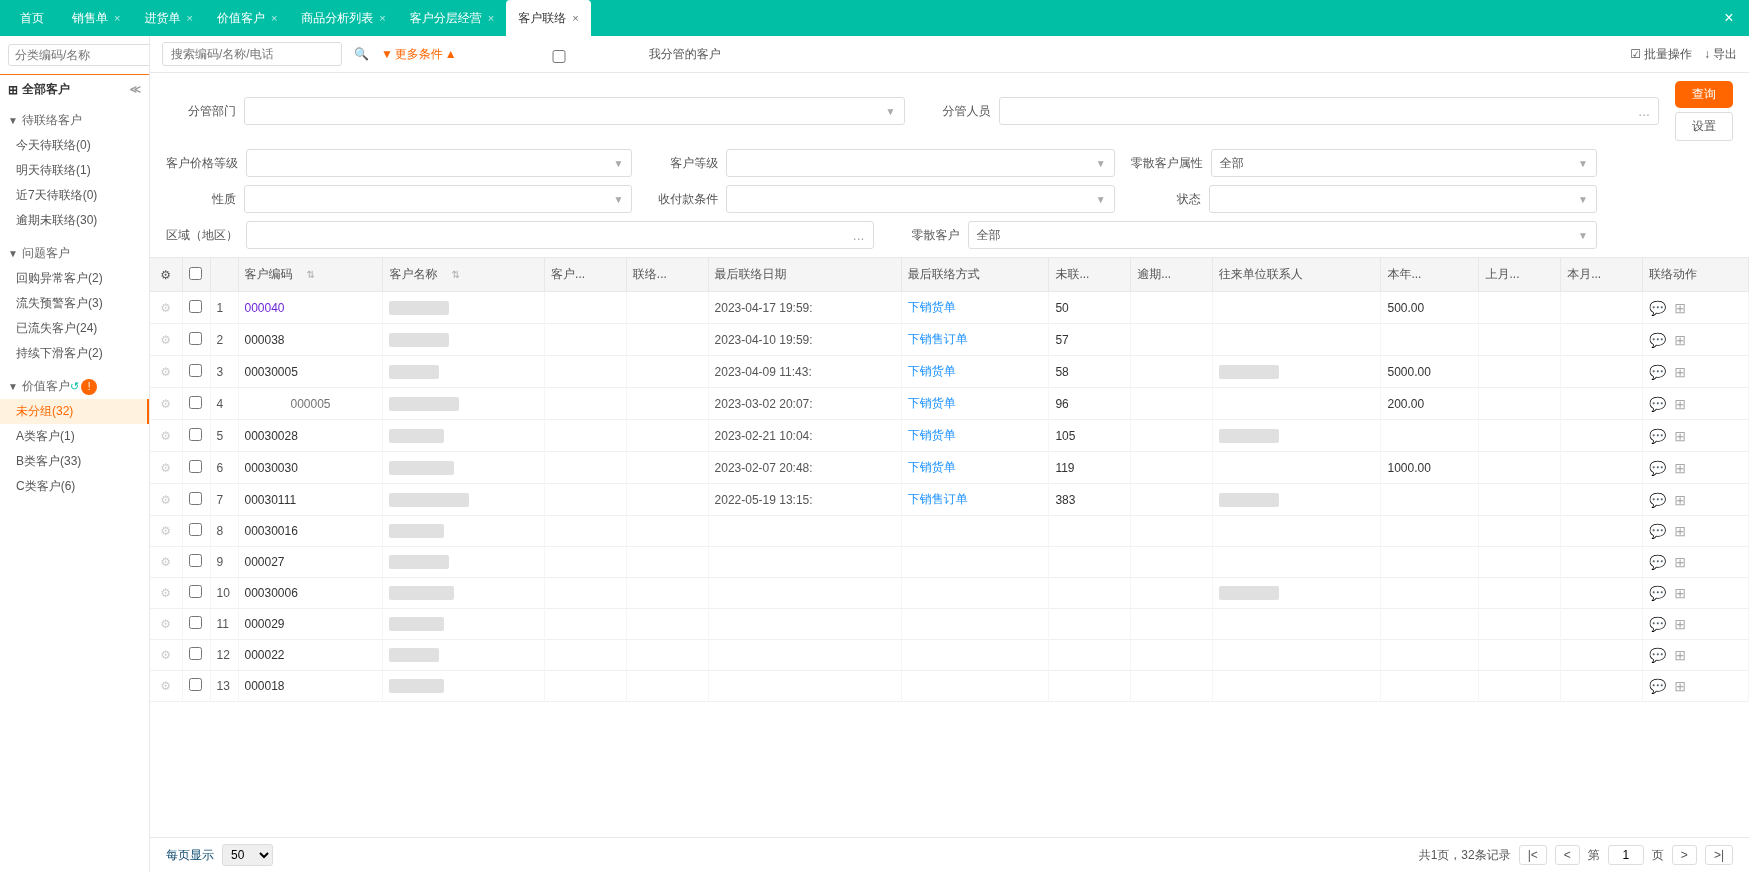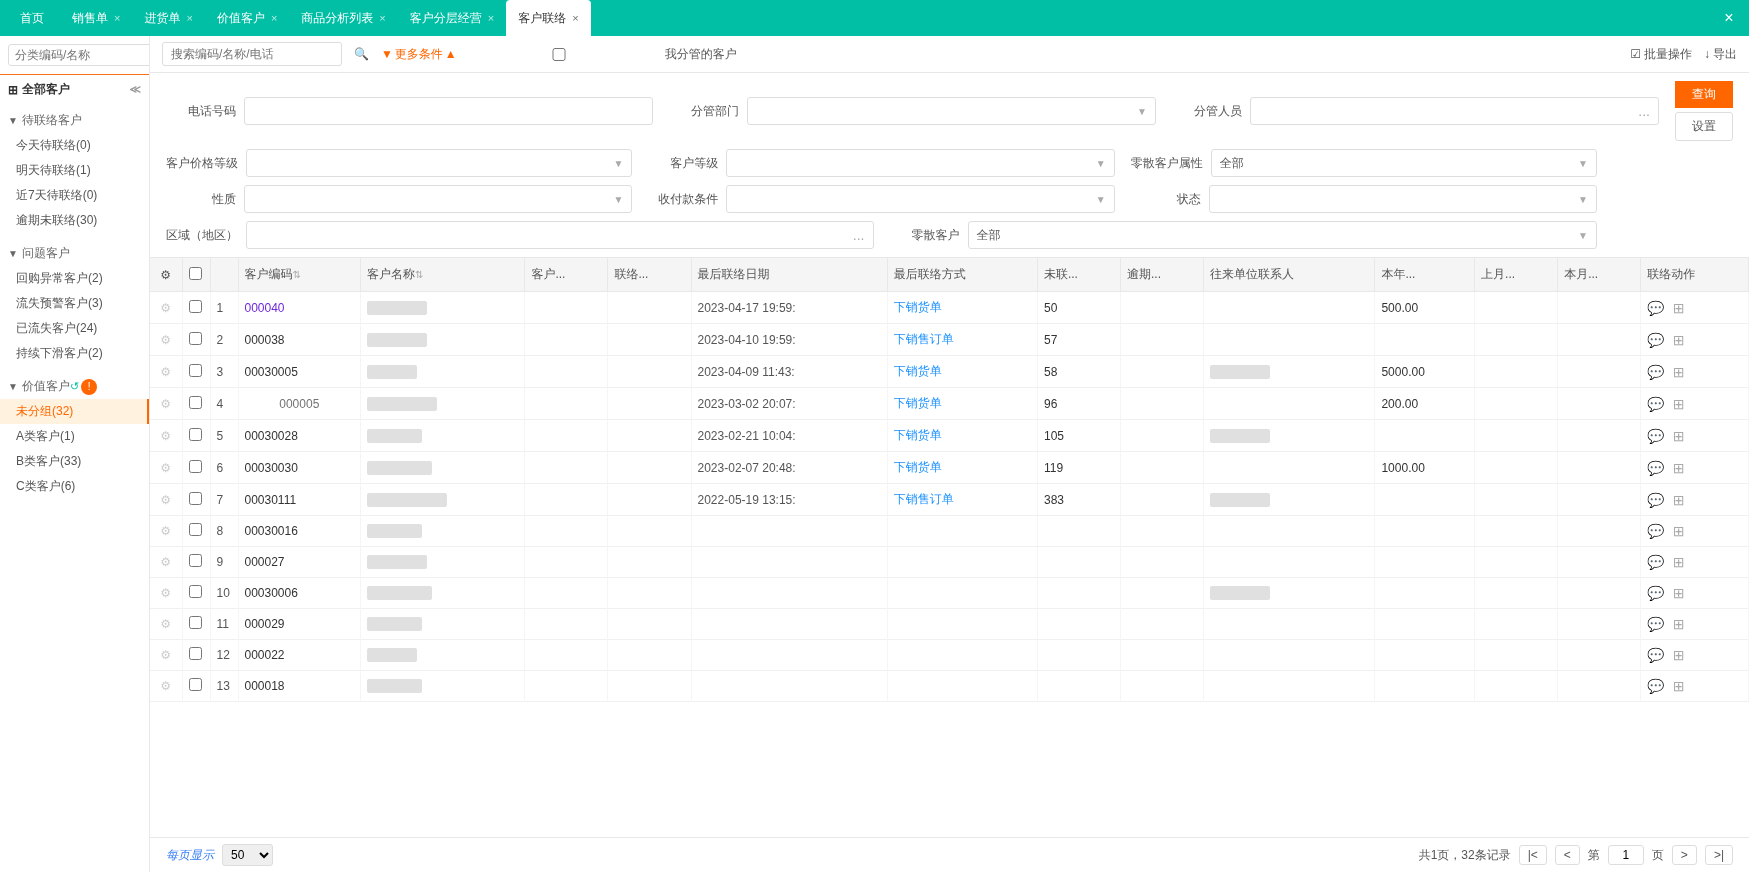--- a/index.html
+++ b/index.html
@@ -152,22 +152,22 @@
     .filter-search-icon { color: #999; cursor: pointer; }
     .filter-more {
       color: #ff6600;
       cursor: pointer;
       display: flex;
       align-items: center;
       gap: 2px;
     }
     .filter-checkbox {
       display: flex;
-      align-items: center;
-      gap: 16px;
+      align-items: flex-end;
+      gap: 0;
       color: #555;
       cursor: pointer;
     }
     .spacer { flex: 1; }
     .batch-ops {
       color: #555;
       cursor: pointer;
       display: flex;
       align-items: center;
       gap: 3px;
@@ -222,21 +222,21 @@
     .filter-field .field-input .dots { color: #aaa; font-size: 14px; }
     .action-buttons {
       display: flex;
       flex-direction: column;
       gap: 4px;
     }
     .btn-query {
       background: #ff6600;
       color: white;
       border: none;
-      border-radius: 0;
+      border-radius: 5px;
       padding: 5px 16px;
       cursor: pointer;
       font-size: 12px;
     }
     .btn-reset {
       background: white;
       color: #555;
       border: 1px solid #ddd;
       border-radius: 3px;
       padding: 5px 16px;
@@ -267,21 +267,21 @@
       border-right: 1px solid #e8e8e8;
       font-weight: normal;
       position: sticky;
       top: 0;
       background: #f5f5f5;
       z-index: 1;
     }
     thead th .col-header {
       display: flex;
       align-items: center;
-      gap: 0;
+      gap: 14px;
     }
     thead th .sort-icon { color: #aaa; font-size: 10px; }
     tbody tr {
       border-bottom: 1px solid #f0f0f0;
     }
     tbody td {
       padding: 7px 6px;
       color: #333;
       white-space: nowrap;
       border-right: 1px solid #f5f5f5;
@@ -308,21 +308,21 @@
     
     .pagination-bar {
       background: white;
       border-top: 1px solid #e8e8e8;
       display: flex;
       align-items: center;
       padding: 6px 16px;
       gap: 8px;
       color: #555;
     }
-    .pagination-bar .page-size-label { color: #3b82f6; font-style: italic; }
+    .pagination-bar .page-size-label { color: #0c4a6e; }
     .pagination-bar select {
       border: 1px solid #ddd;
       border-radius: 3px;
       padding: 2px 4px;
       font-size: 12px;
     }
     .pagination-bar .spacer { flex: 1; }
     .page-nav-btn {
       border: 1px solid #ddd;
       background: white;
@@ -483,24 +483,20 @@
       </div>
       <div class="export-btn">
         <span>↓</span>
         <span>导出</span>
       </div>
     </div>
 
     <div class="advanced-filters">
 
       <div class="filter-row">
-        <div class="filter-field">
-          <label>电话号码</label>
-          <div class="field-input"></div>
-        </div>
         <div class="filter-field">
           <label>分管部门</label>
           <div class="field-input">
             <span></span>
               <span class="arrow-down">▼</span>
           </div>
         </div>
         <div class="filter-field">
           <label>分管人员</label>
           <div class="field-input">

